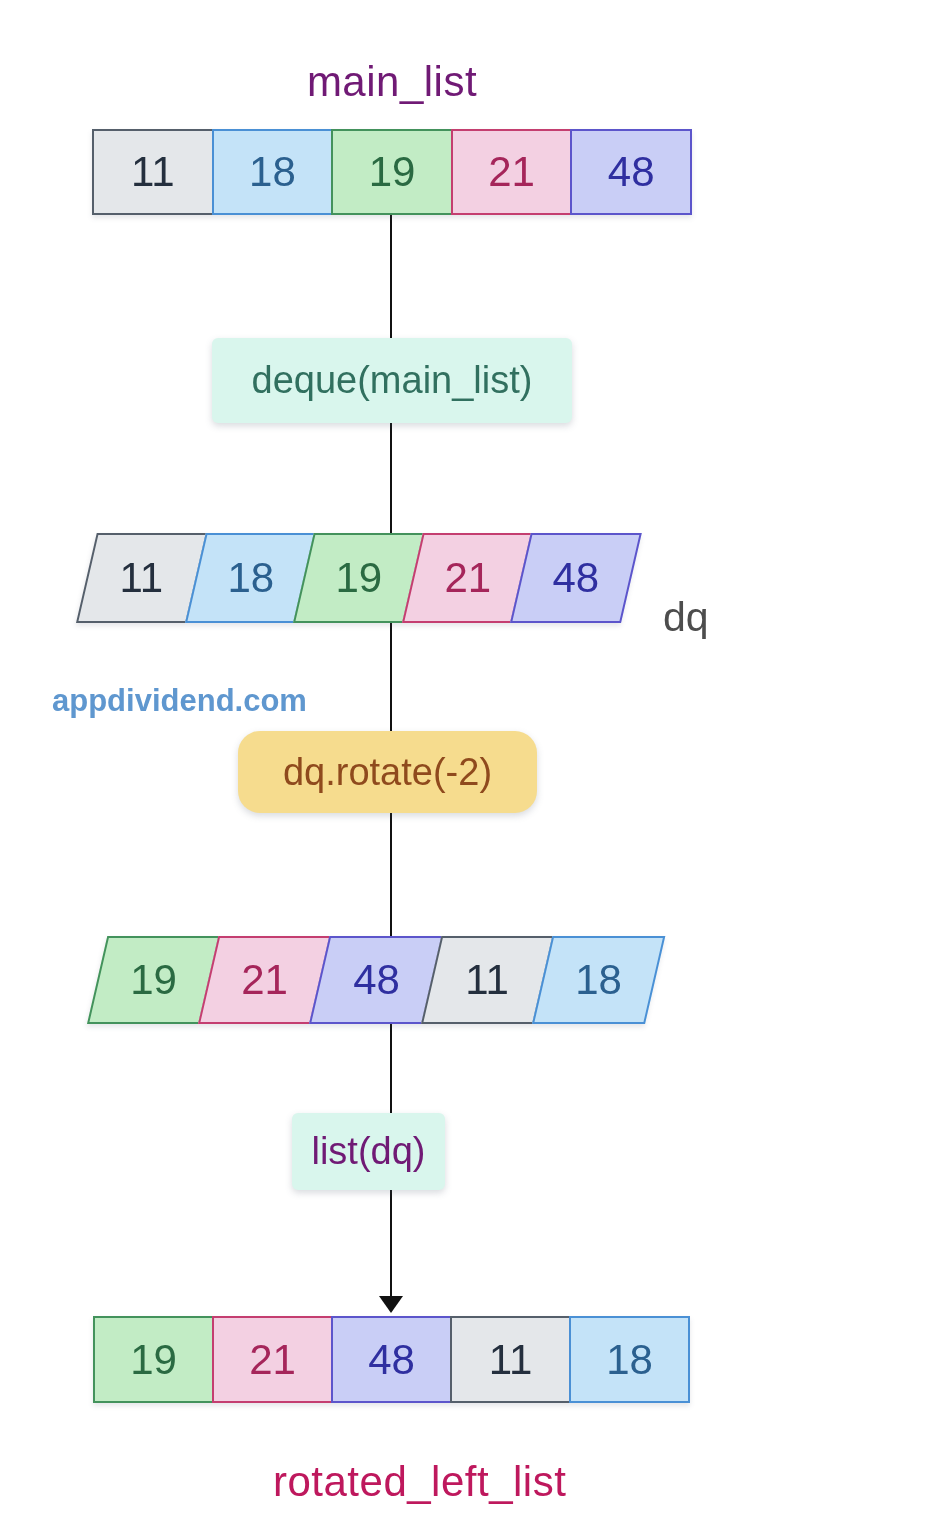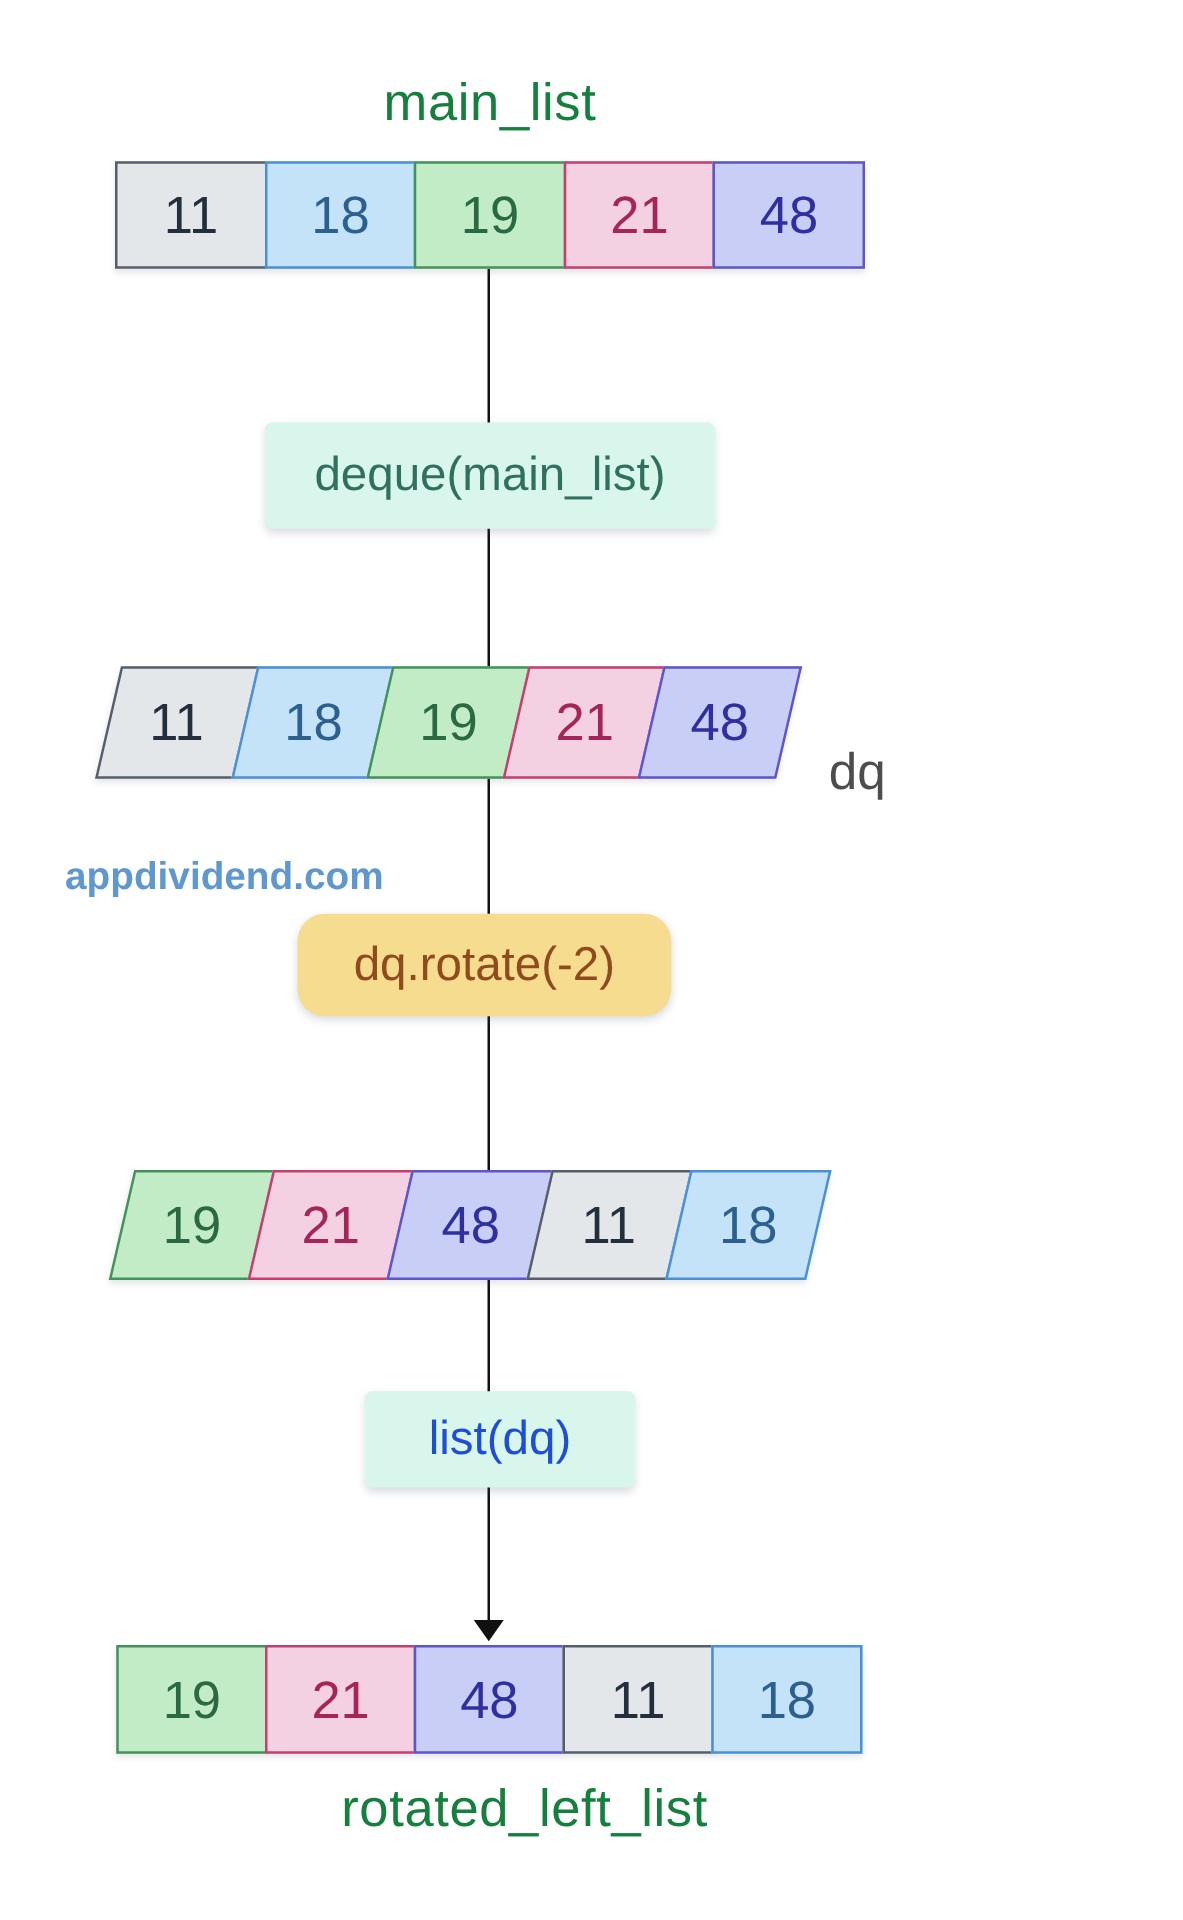--- a/index.html
+++ b/index.html
@@ -86,21 +86,21 @@
 <div id="stage">
 
   <div class="vline" style="left: 390px; top: 215px; height: 125px; background: rgb(17, 17, 17);"></div>
   <div class="vline" style="left: 390px; top: 421px; height: 114px; background: rgb(17, 17, 17);"></div>
   <div class="vline" style="left: 390px; top: 621px; height: 112px; background: rgb(17, 17, 17);"></div>
   <div class="vline" style="left: 390px; top: 811px; height: 127px; background: rgb(17, 17, 17);"></div>
   <div class="vline" style="left: 390px; top: 1022px; height: 93px; background: rgb(17, 17, 17);"></div>
   <div class="vline" style="left: 390px; top: 1188px; height: 112px; background: rgb(17, 17, 17);"></div>
   <div class="arrow-head" style="left:379px; top:1296px;"></div>
 
-  <div class="heading" style="left: 92px; top: 58px; width: 600px; text-align: center; color: #15803d;">main_list</div>
+  <div class="heading" style="left: 92px; top: 58px; width: 600px; text-align: center; color: #701a75;">main_list</div>
 
   <div class="row" style="left:92px; top:129px; width:600px; height:86px;">
       <div class="cell" style="background: rgb(228, 231, 234); border-color: rgb(85, 95, 107); color: rgb(36, 47, 62);">
         <span class="cell-text">11</span>
       </div>
       <div class="cell" style="background: rgb(196, 227, 248); border-color: rgb(74, 144, 213); color: rgb(43, 96, 143);">
         <span class="cell-text">18</span>
       </div>
       <div class="cell" style="background: rgb(194, 236, 197); border-color: rgb(67, 146, 92); color: rgb(42, 106, 66);">
         <span class="cell-text">19</span>
@@ -149,35 +149,35 @@
         <span class="cell-text">48</span>
       </div>
       <div class="cell" style="background: rgb(228, 231, 234); border-color: rgb(85, 95, 107); color: rgb(36, 47, 62);">
         <span class="cell-text">11</span>
       </div>
       <div class="cell" style="background: rgb(196, 227, 248); border-color: rgb(74, 144, 213); color: rgb(43, 96, 143);">
         <span class="cell-text">18</span>
       </div>
     </div>
 
-  <div class="op-box" style="left: 292px; top: 1113px; width: 216px; height: 77px; background: rgb(217, 246, 237); color: #1d4ed8;">list(dq)</div>
+  <div class="op-box" style="left: 292px; top: 1113px; width: 153px; height: 77px; background: rgb(217, 246, 237); color: #701a75;">list(dq)</div>
 
   <div class="row" style="left:93px; top:1316px; width:597px; height:87px;">
       <div class="cell" style="background: rgb(194, 236, 197); border-color: rgb(67, 146, 92); color: rgb(42, 106, 66);">
         <span class="cell-text">19</span>
       </div>
       <div class="cell" style="background: rgb(243, 208, 226); border-color: rgb(196, 62, 112); color: rgb(165, 37, 90);">
         <span class="cell-text">21</span>
       </div>
       <div class="cell" style="background: rgb(201, 206, 246); border-color: rgb(92, 85, 203); color: rgb(47, 47, 160);">
         <span class="cell-text">48</span>
       </div>
       <div class="cell" style="background: rgb(228, 231, 234); border-color: rgb(85, 95, 107); color: rgb(36, 47, 62);">
         <span class="cell-text">11</span>
       </div>
       <div class="cell" style="background: rgb(196, 227, 248); border-color: rgb(74, 144, 213); color: rgb(43, 96, 143);">
         <span class="cell-text">18</span>
       </div>
     </div>
 
-  <div class="heading" style="left: 273px; top: 1423px; color: #15803d;">rotated_left_list</div>
+  <div class="heading" style="left: 273px; top: 1458px; color: #be185d;">rotated_left_list</div>
 
 </div>
 
 </body></html>

